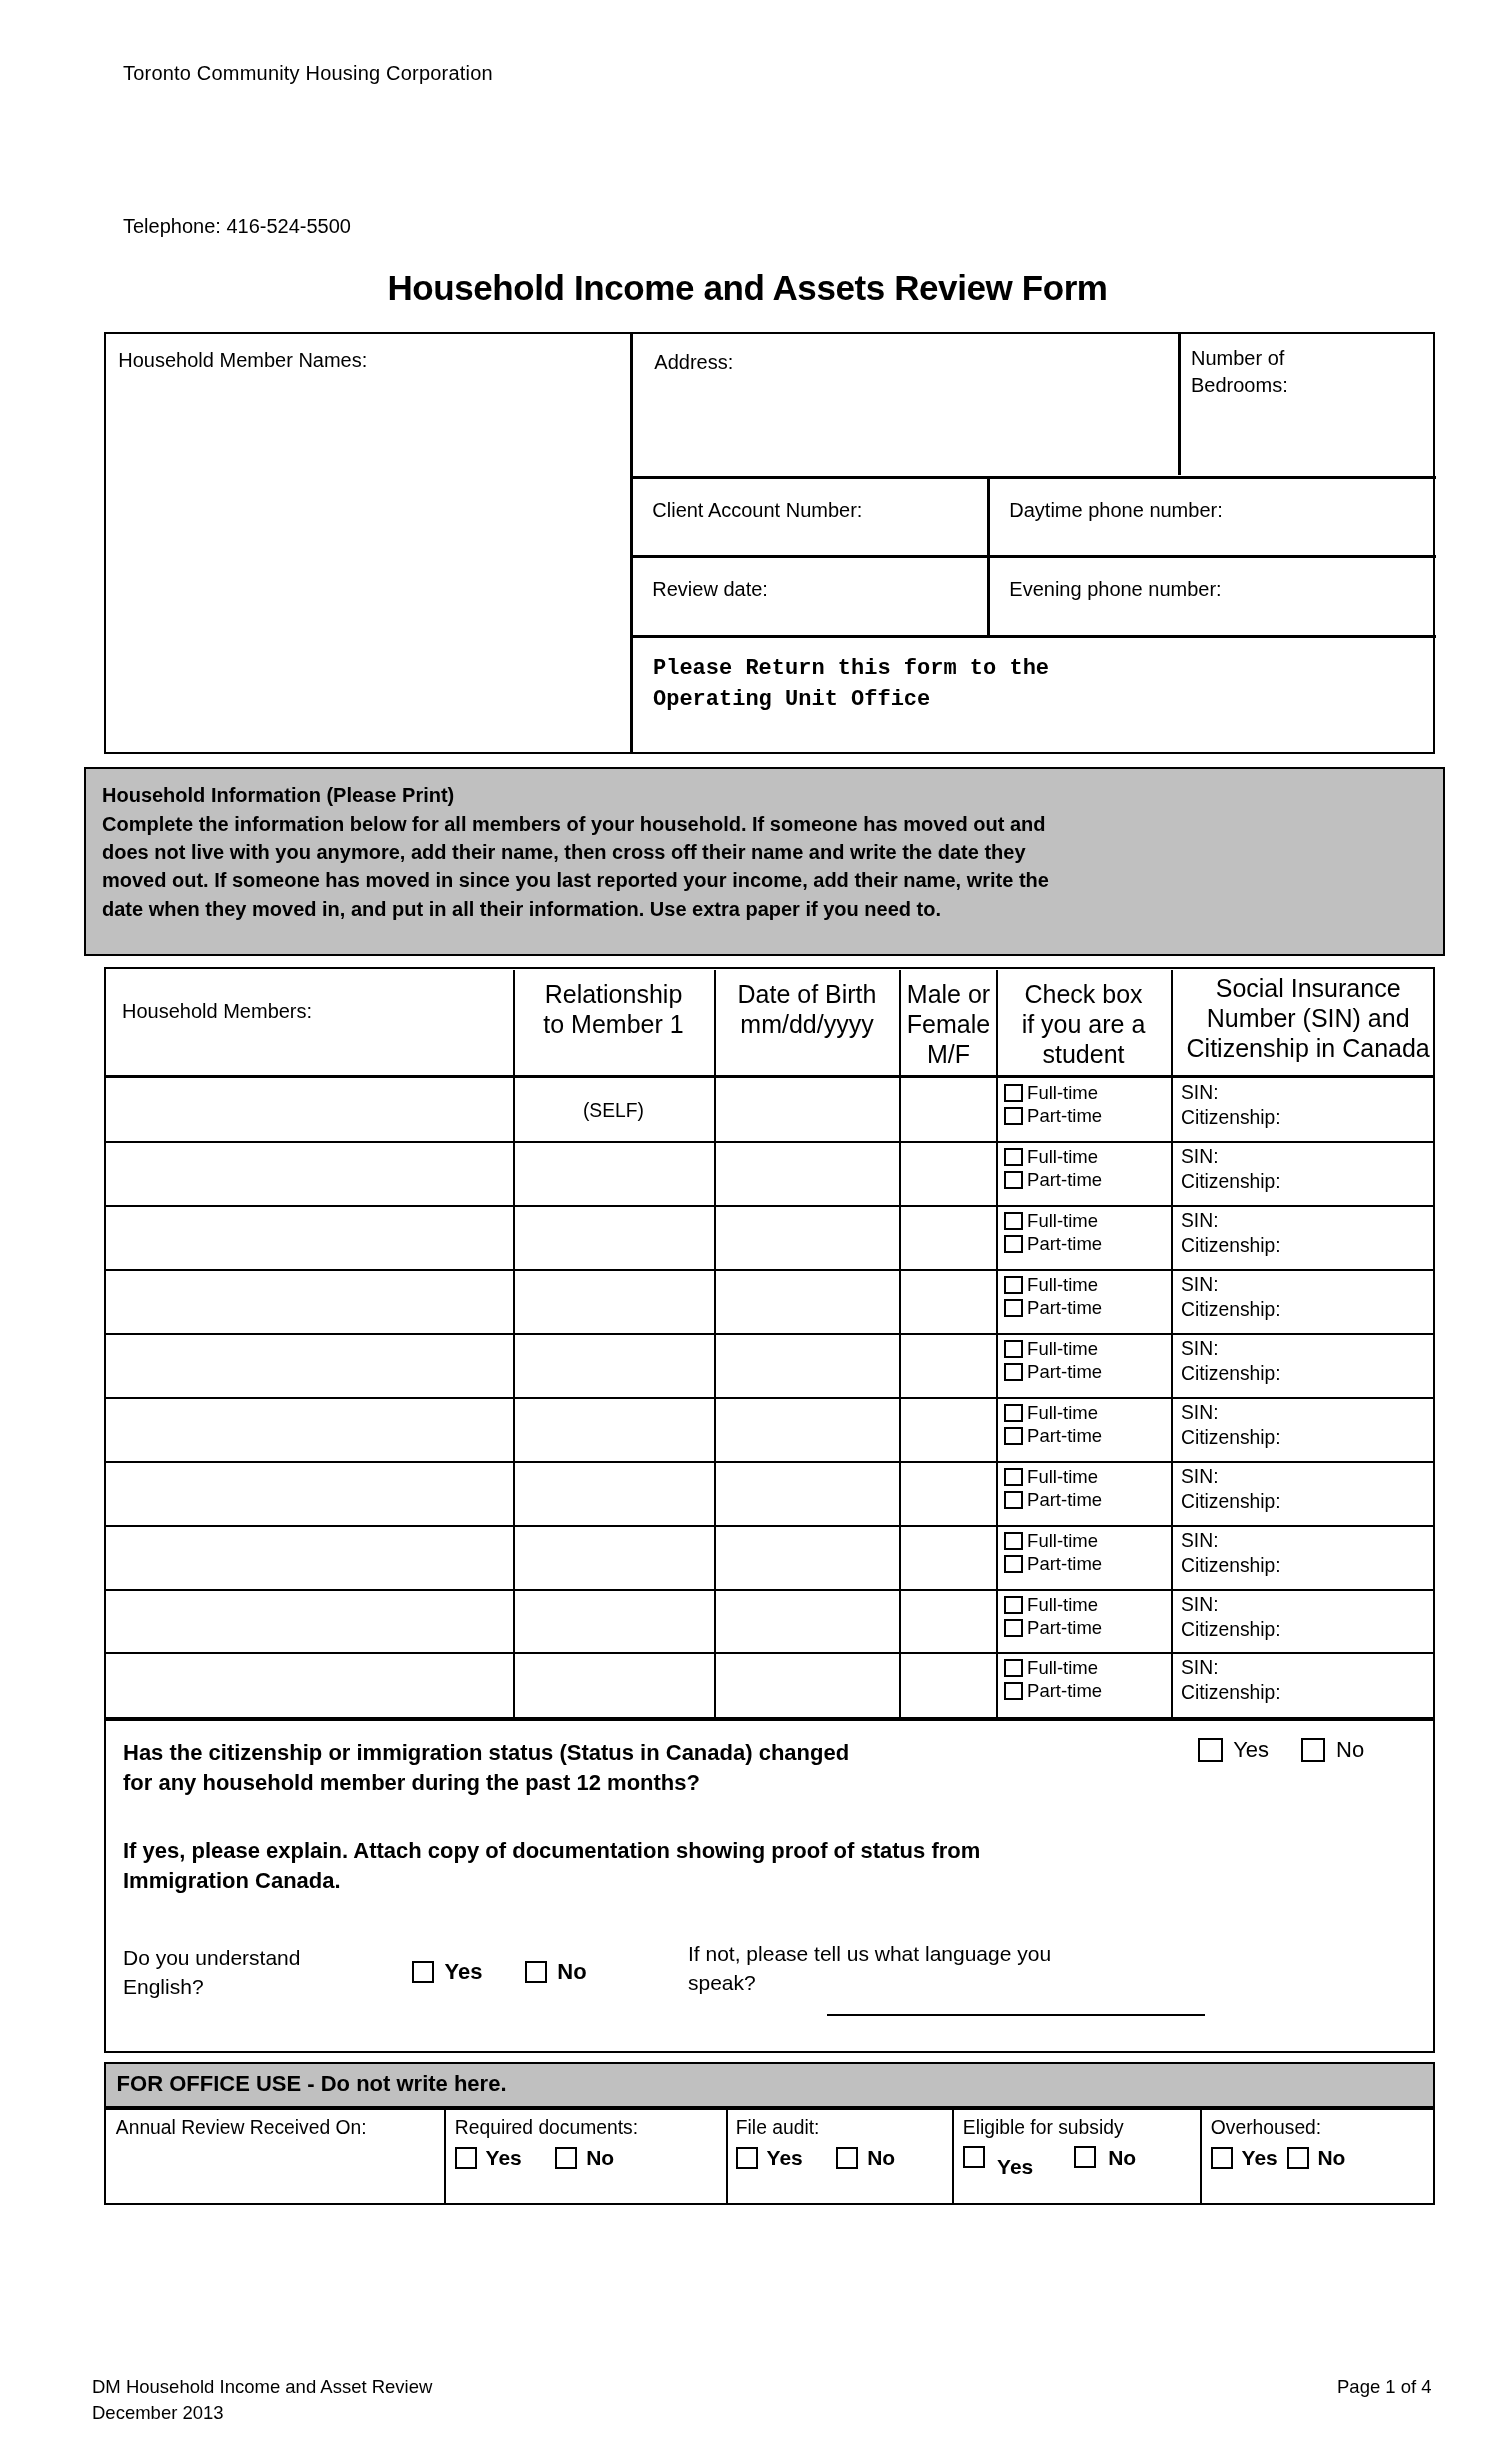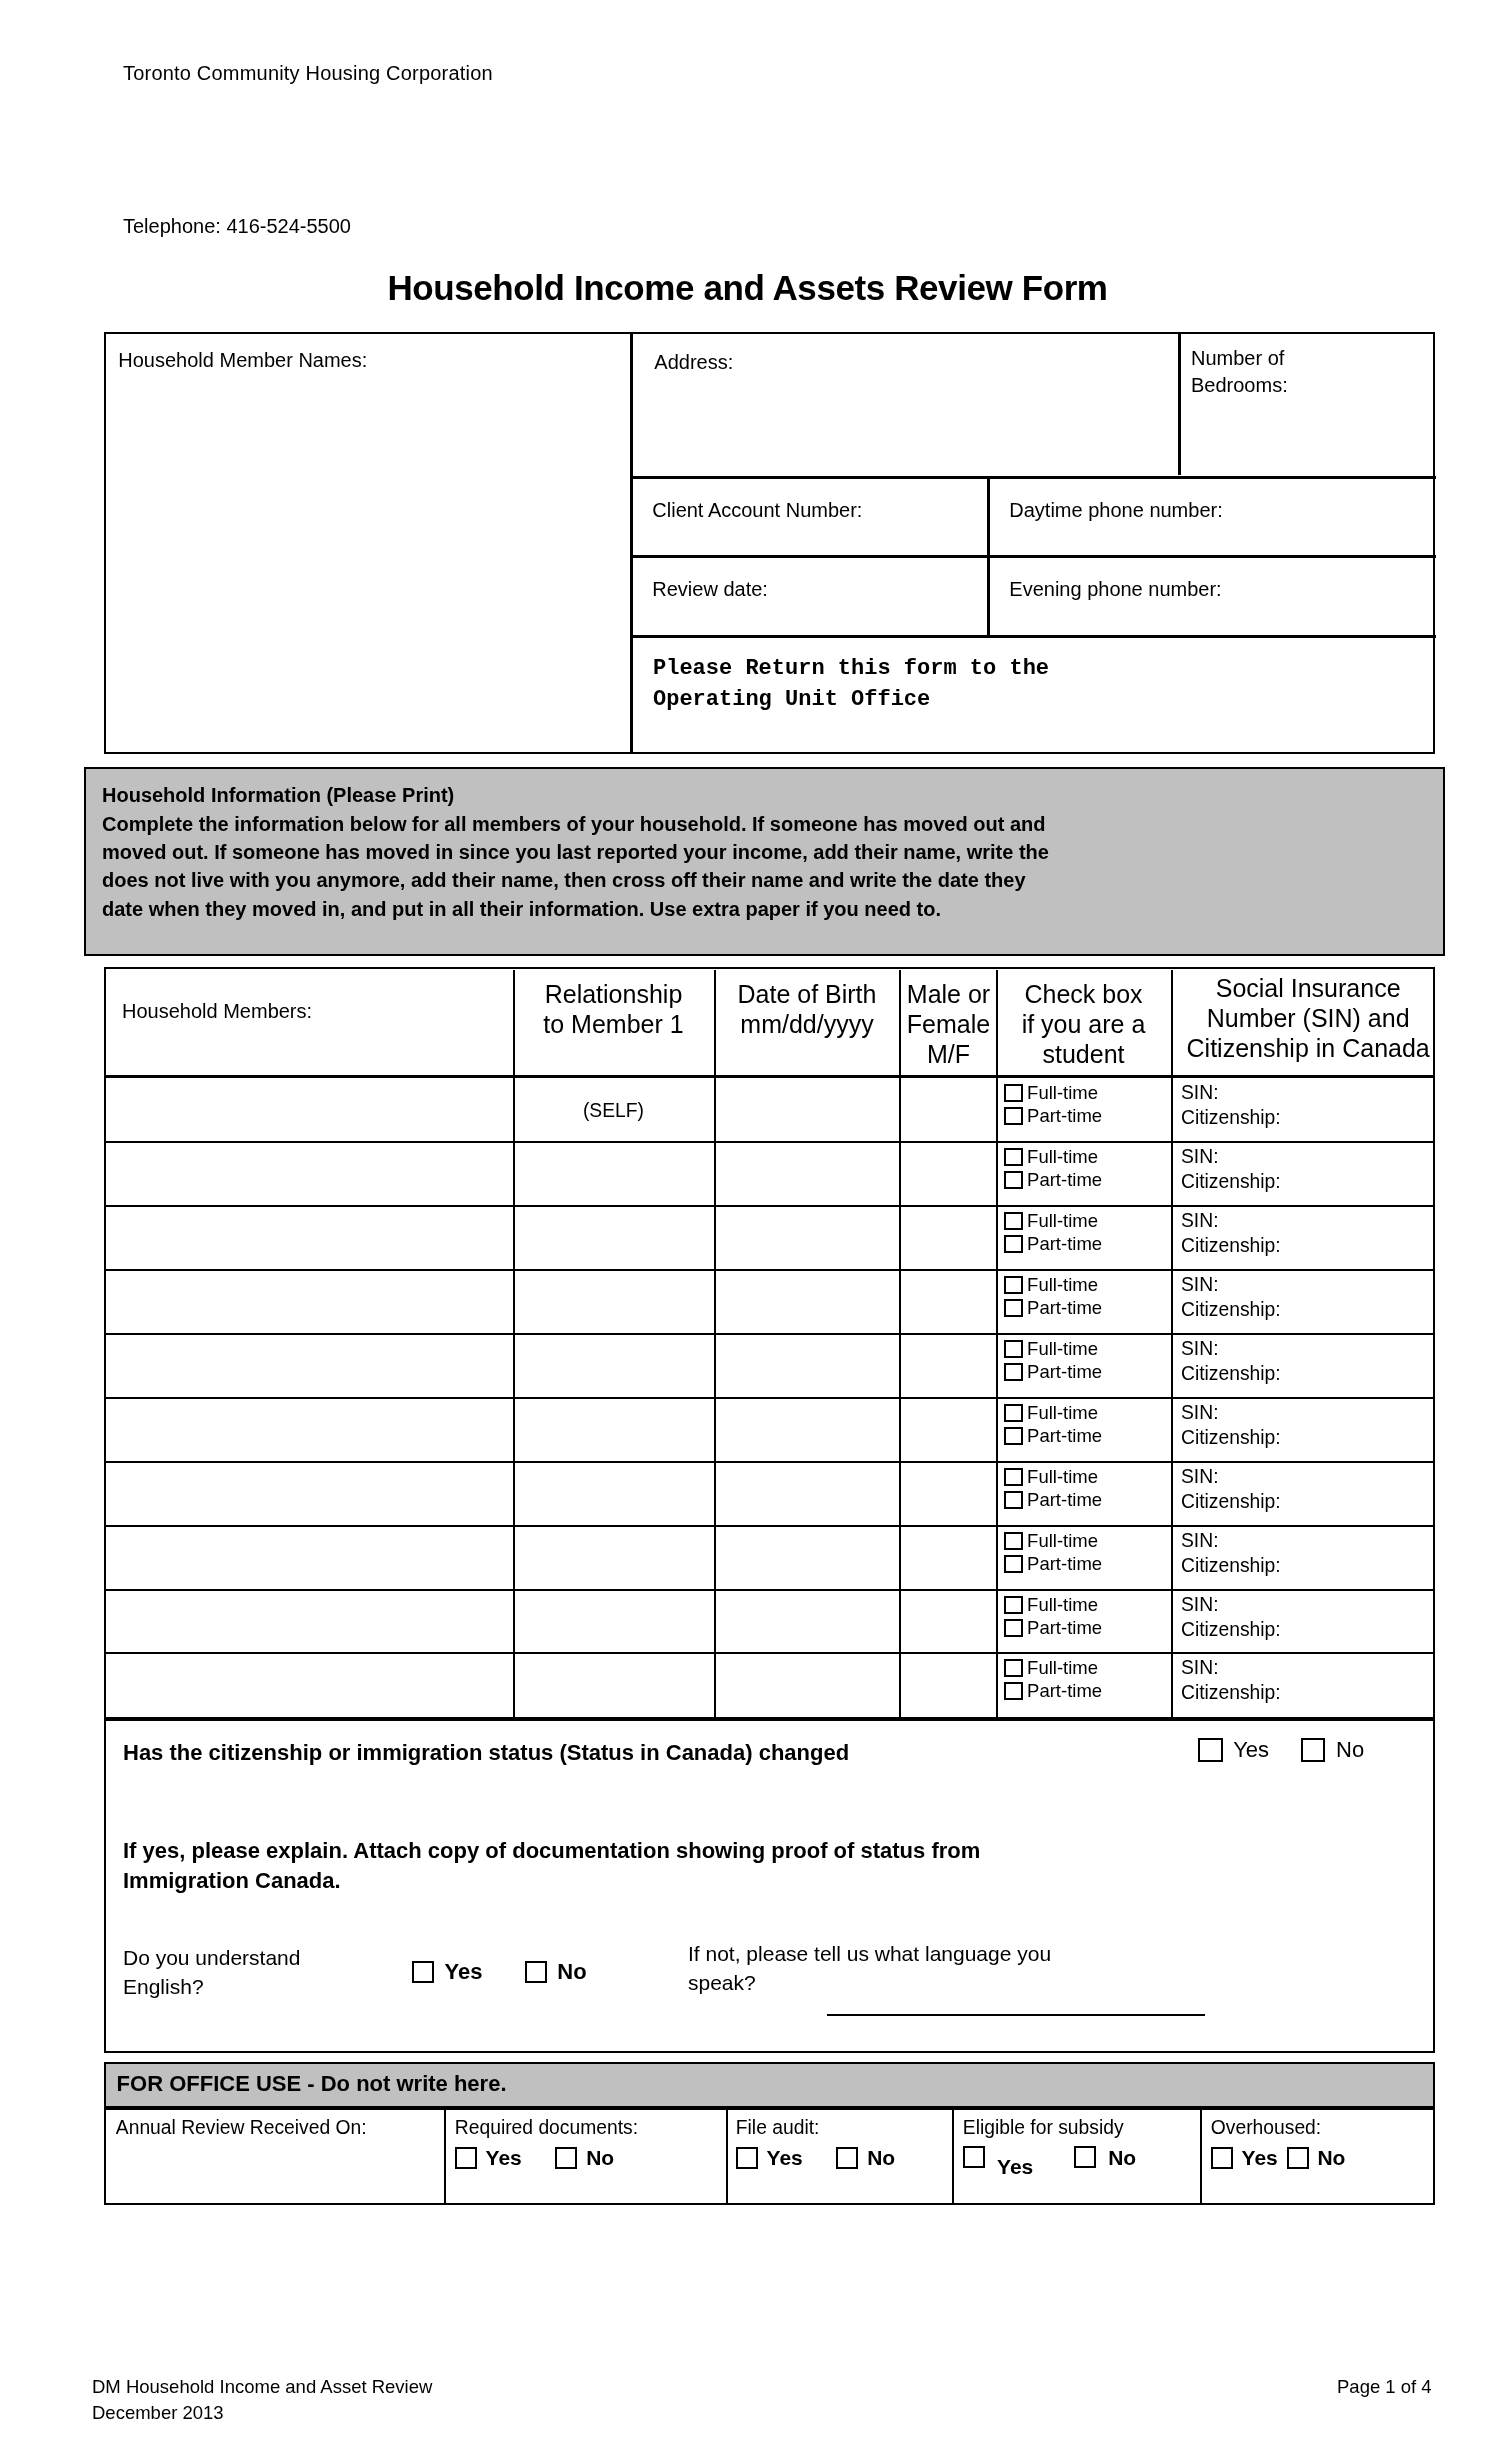--- a/index.html
+++ b/index.html
@@ -213,22 +213,22 @@
 
   <div class="bx" style="left:653px; top:653px; width:765px; font-size:22px; font-weight:bold; line-height:1.42;font-family:Liberation Mono, monospace;">
     <div>Please Return this form to the</div>
     <div>Operating Unit Office</div>
   </div>
 
   <div class="bx b-all grey" style="left:84px; top:767px; width:1361px; height:189px;">
     <div class="banner-text">
       <div>Household Information (Please Print)</div>
       <div>Complete the information below for all members of your household. If someone has moved out and</div>
+      <div>does not live with you anymore, add their name, then cross off their name and write the date they</div>
       <div>moved out. If someone has moved in since you last reported your income, add their name, write the</div>
-      <div>does not live with you anymore, add their name, then cross off their name and write the date they</div>
       <div>date when they moved in, and put in all their information. Use extra paper if you need to.</div>
     </div>
   </div>
 
   <div class="bx b-all" style="left:104px; top:967px; width:1331px; height:752px;"></div>
 
   <div class="bx" style="left:104px; top:1075px; width:1331px; height:2.6px; background:#000;"></div>
 
   <div class="bx" style="left:513px;  top:970px; width:1.8px; height:747px; background:#000;"></div>
   <div class="bx" style="left:714px;  top:970px; width:1.8px; height:747px; background:#000;"></div>
@@ -416,20 +416,21 @@
       <div class="bx sincell" style="left: 1174px; top: 1652px; width: 259px;">
         <div>SIN:</div>
         <div>Citizenship:</div>
       </div>
     </div>
 
   <div class="bx b-all" style="left:104px; top:1719px; width:1331px; height:334px;"></div>
 
   <div class="bx q-bold" style="left:123px; top:1738px; width:1038px;">
     <div>Has the citizenship or immigration status (Status in Canada) changed</div>
+    <div>for any household member during the past 12 months?</div>
   </div>
 
   <div class="bx" style="left:1198px; top:1737px; display:flex; align-items:center; gap:10.6px; font-size:22px;">
     <span class="cb lg"></span>
     <span>Yes</span>
     <span style="width:10.6px"></span>
     <span class="cb lg"></span>
     <span>No</span>
   </div>
 

